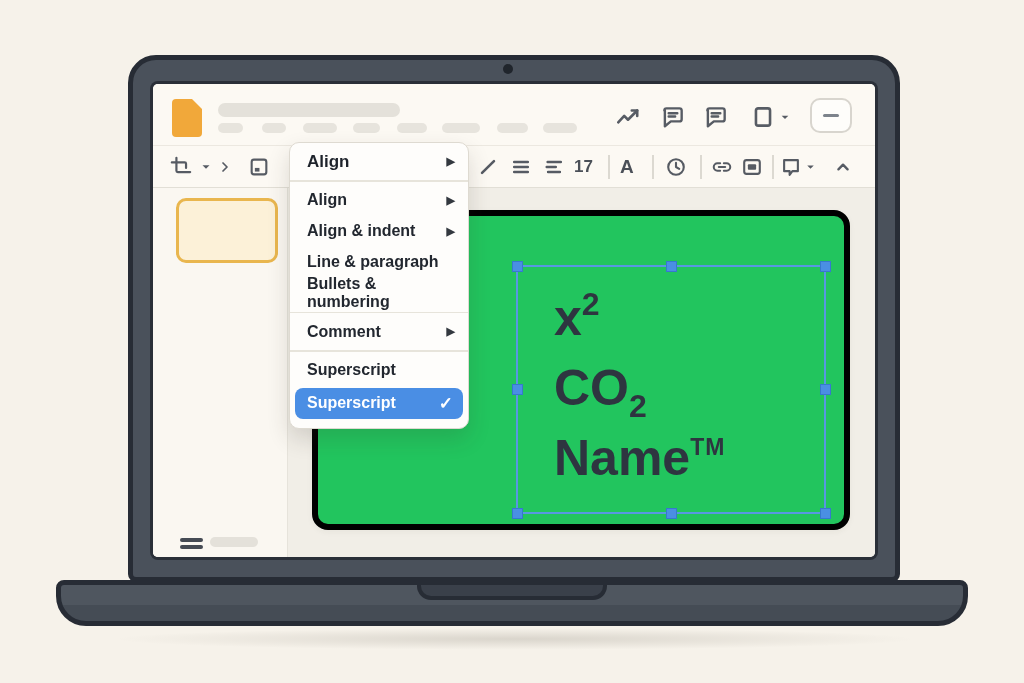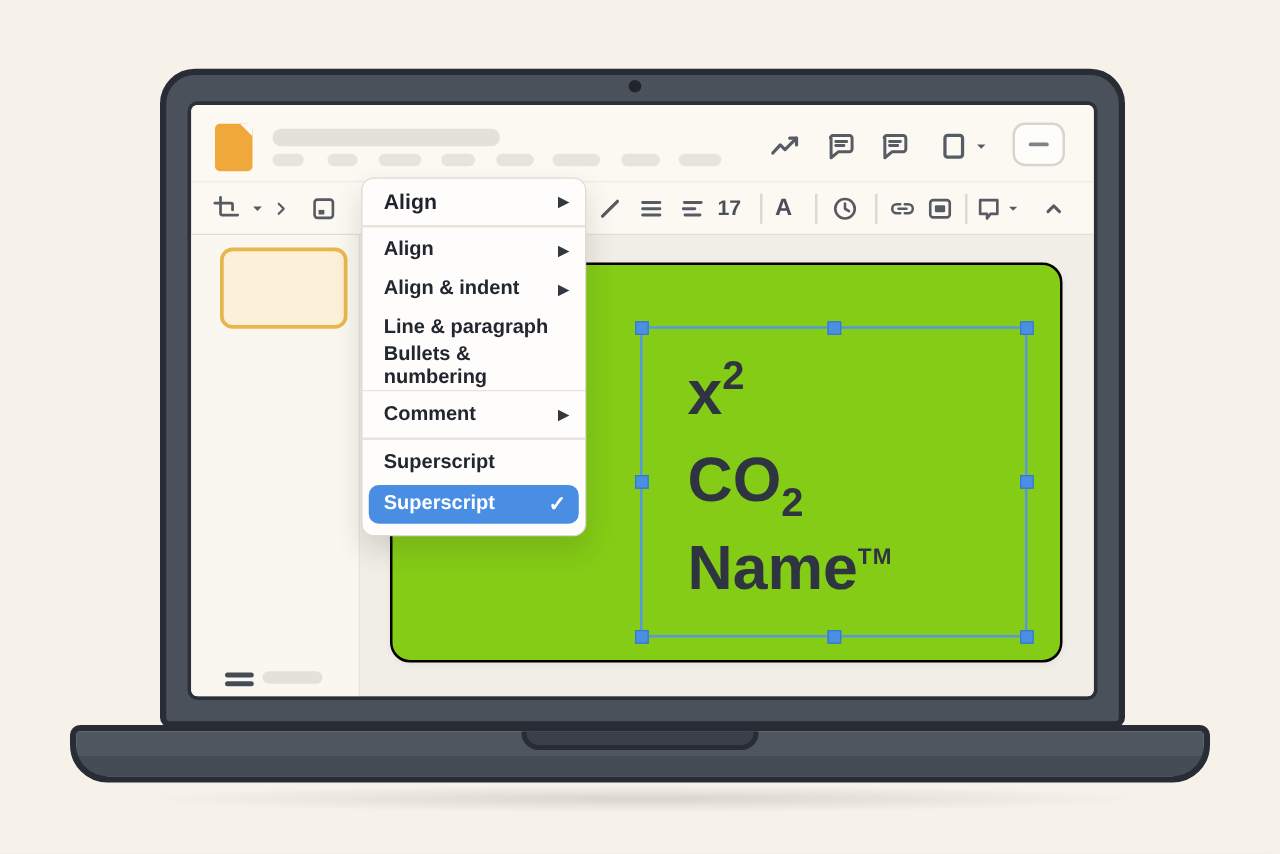--- a/index.html
+++ b/index.html
@@ -41,29 +41,29 @@
   .tdivider{top:71px;width:1.5px;height:24px;background:#dcd9d1;}
   .ttext{top:72px;height:22px;line-height:22px;font-weight:700;color:#4b5058;}
 
   
   .canvas{left:0;top:104px;width:100%;height:369px;background:#f1eee7;}
   .sidebar{left:0;top:104px;width:135px;height:369px;background:#faf7f1;border-right:1.5px solid #e6e3db;box-sizing:border-box;}
   .thumb{left:23px;top:10px;width:102px;height:65px;background:#fcf1d8;border:3px solid #e9b64e;border-radius:10px;box-sizing:border-box;}
   .grip-line{left:27px;width:23px;height:3.5px;border-radius:2px;background:#454b54;}
   .grip-pill{left:57px;top:369px;width:48px;height:10px;border-radius:5px;background:#e4e1da;}
 
-  .slide{left:159px;top:126px;width:538px;height:320px;background:#84cc16;border:2px solid #000000;
+  .slide{left:159px;top:126px;width:538px;height:320px;background:#22c55e;border:6px solid #000000;
          border-radius:16px;box-sizing:border-box;box-shadow:0 2px 6px rgba(60,55,40,.05);}
   .textbox{left:198px;top:49px;width:310px;height:249px;border:2px solid #5897e2;box-sizing:border-box;}
   .handle{width:11px;height:11px;background:#4a8fe3;border:1px solid #3679cd;box-sizing:border-box;}
   .tb-text{left:36px;top:16px;color:#2e3540;font-weight:700;font-size:50px;}
   .tb-line{height:70px;line-height:70px;white-space:nowrap;}
   .sup{font-size:32px;position:relative;top:-20px;font-weight:700;}
   .sub{font-size:32px;position:relative;top:12px;font-weight:700;}
-  .sup-sm{font-size:18px;position:relative;top:-20px;font-weight:700;letter-spacing:1px;}
+  .sup-sm{font-size:23px;position:relative;top:-20px;font-weight:700;letter-spacing:1px;}
 
   
   .menu{left:289px;top:142px;width:180px;background:#fefdfb;border:1.5px solid #dedad1;border-radius:10px;
         box-shadow:0 10px 22px rgba(50,45,35,.16);box-sizing:border-box;padding-bottom:5px;z-index:50;}
   .menu-header{height:37px;display:flex;align-items:center;padding:0 13px 0 17px;
                font-size:17px;font-weight:700;color:#1e232b;}
   .menu-divider{height:1.5px;background:#e7e4db;}
   .menu-group{padding:3px 0;}
   .menu-item{height:31px;display:flex;align-items:center;padding:0 13px 0 17px;
              font-size:16px;font-weight:700;color:#22272f;}

